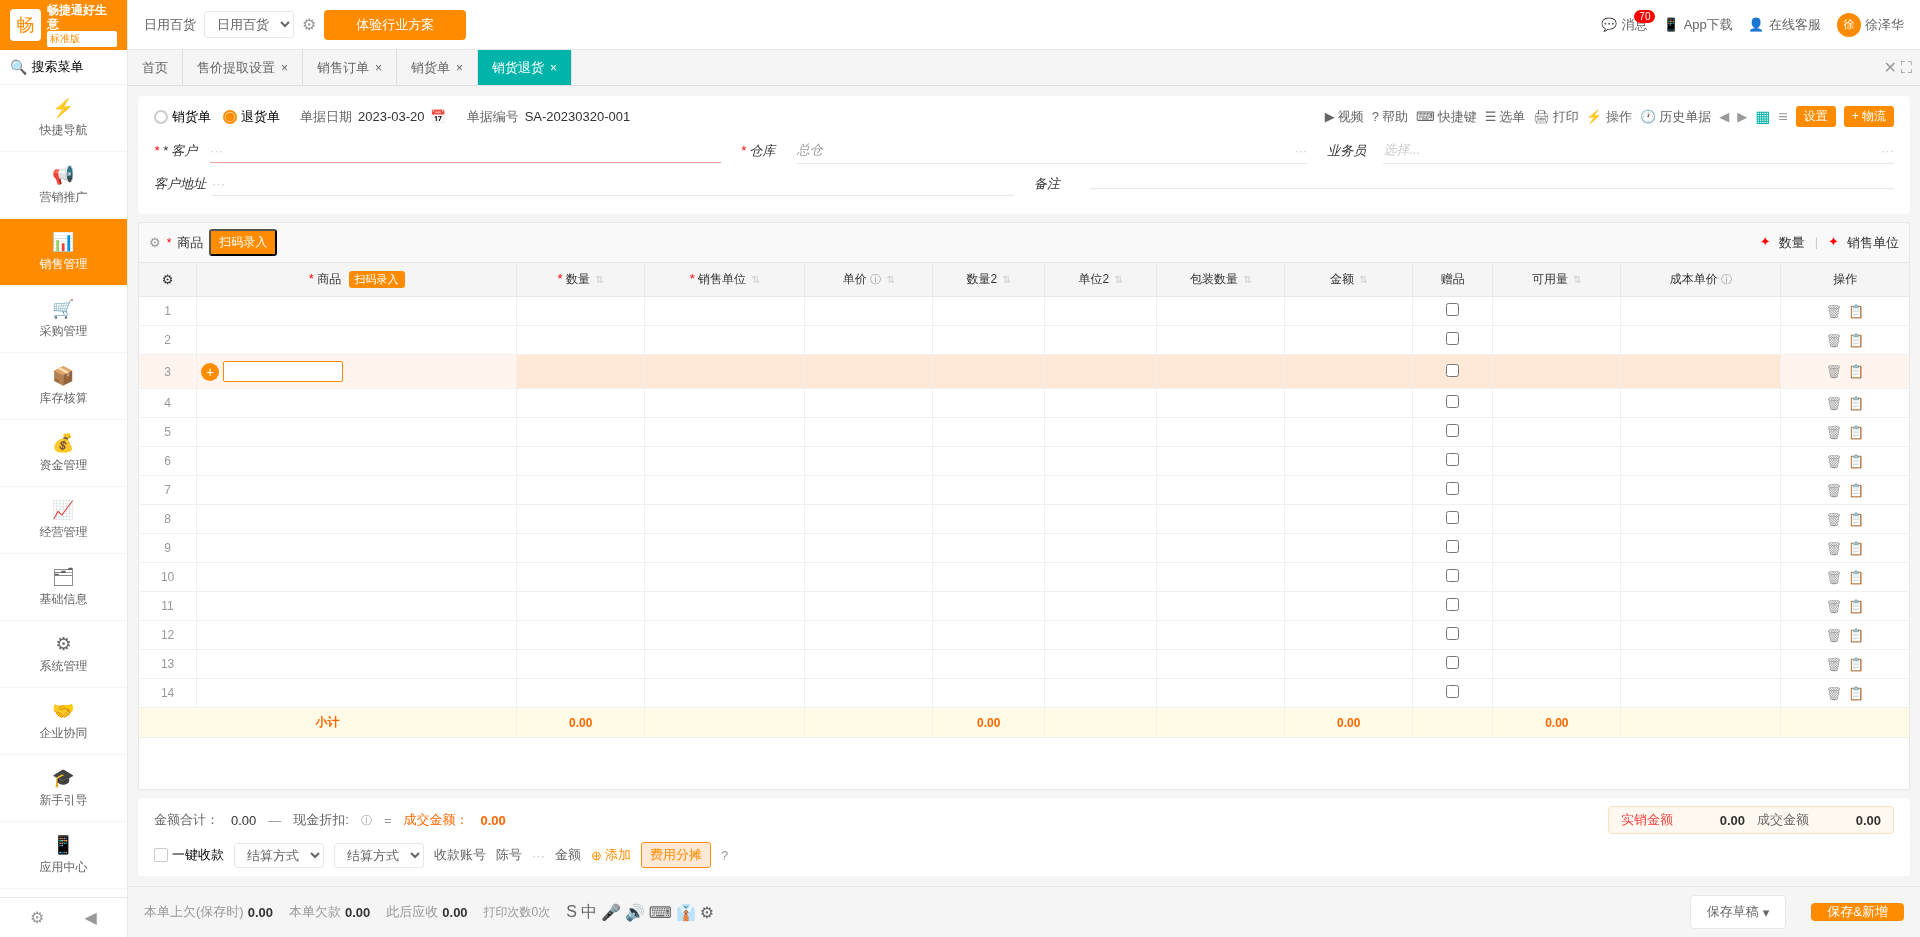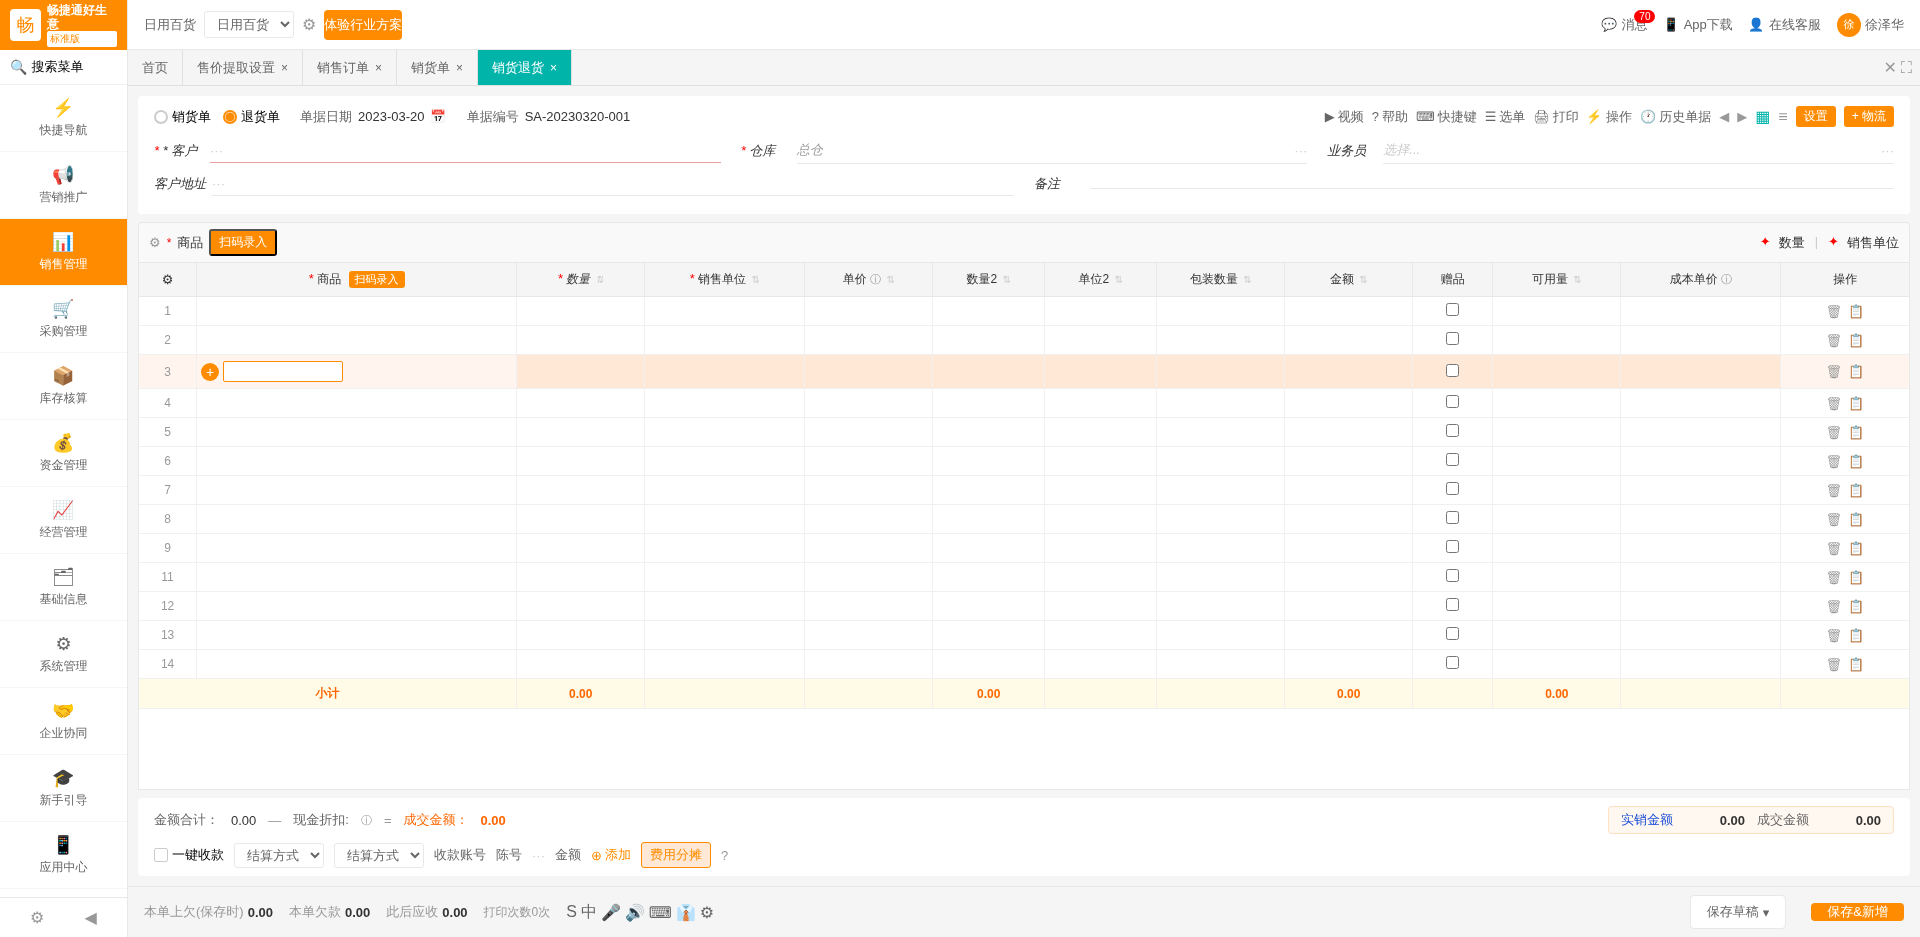--- a/index.html
+++ b/index.html
@@ -25,21 +25,21 @@
     .sidebar-bottom-btn { cursor: pointer; color: #999; font-size: 16px; }
 
     
     .main { flex: 1; display: flex; flex-direction: column; overflow: hidden; }
 
     
     .topbar { height: 50px; background: #fff; display: flex; align-items: center; justify-content: space-between; padding: 0 16px; border-bottom: 1px solid #e8e8e8; }
     .topbar-left { display: flex; align-items: center; gap: 8px; }
     .topbar-module { color: #666; font-size: 13px; }
     .topbar-settings-btn { color: #999; cursor: pointer; font-size: 16px; }
-    .topbar-experience-btn { background: #ff8c00; color: #fff; border: none; border-radius: 4px; padding: 6px 0; cursor: pointer; font-size: 13px; }
+    .topbar-experience-btn { background: #ff8c00; color: #fff; border: none; border-radius: 4px; padding: 6px 32px; cursor: pointer; font-size: 13px; }
     .topbar-right { display: flex; align-items: center; gap: 16px; }
     .topbar-msg { display: flex; align-items: center; gap: 4px; cursor: pointer; color: #666; position: relative; }
     .topbar-msg-badge { background: #f00; color: #fff; border-radius: 10px; padding: 1px 5px; font-size: 10px; position: absolute; top: -6px; right: -8px; }
     .topbar-app { display: flex; align-items: center; gap: 4px; cursor: pointer; color: #666; }
     .topbar-service { display: flex; align-items: center; gap: 4px; cursor: pointer; color: #666; }
     .topbar-user { display: flex; align-items: center; gap: 4px; cursor: pointer; color: #666; }
 
     
     .tabbar { display: flex; align-items: center; background: #f5f5f5; border-bottom: 1px solid #e0e0e0; height: 36px; overflow: hidden; }
     .tab { display: flex; align-items: center; padding: 0 14px; height: 36px; cursor: pointer; border-right: 1px solid #e0e0e0; font-size: 13px; color: #666; white-space: nowrap; position: relative; }
@@ -394,21 +394,21 @@
 
       <div class="table-wrap">
         <table>
           <thead>
             <tr>
               <th style="width:36px;"><span>⚙</span></th>
               <th style="width:200px;">
                 <span style="color:#f00">*</span> 商品
                 <button style="background:#ff8c00;color:#fff;border:none;border-radius:3px;padding:1px 6px;font-size:11px;cursor:pointer;margin-left:4px;">扫码录入</button>
               </th>
-              <th style="width:80px;font-style:italic;"><span style="color:#f00">*</span> 数量 <span class="th-sort">⇅</span></th>
+              <th style="width:80px;"><span style="color:#f00">*</span> 数量 <span class="th-sort">⇅</span></th>
               <th style="width:100px;"><span style="color:#f00">*</span> 销售单位 <span class="th-sort">⇅</span></th>
               <th style="width:80px;">单价 <span class="info-icon">ⓘ</span> <span class="th-sort">⇅</span></th>
               <th style="width:70px;">数量2 <span class="th-sort">⇅</span></th>
               <th style="width:70px;">单位2 <span class="th-sort">⇅</span></th>
               <th style="width:80px;">包装数量 <span class="th-sort">⇅</span></th>
               <th style="width:80px;">金额 <span class="th-sort">⇅</span></th>
               <th style="width:50px;">赠品</th>
               <th style="width:80px;">可用量 <span class="th-sort">⇅</span></th>
               <th style="width:100px;">成本单价 <span class="info-icon">ⓘ</span></th>
               <th style="width:80px;">操作</th>
@@ -605,20 +605,44 @@
       <td style=""></td>
       <td>
         <div class="col-actions">
           <span class="col-action-btn" title="删除">🗑</span>
           <span class="col-action-btn" title="复制">📋</span>
         </div>
       </td>
     </tr>
               <tr>
       <td class="row-num">9</td>
+      <td style="">
+        
+      </td>
+      <td style=""></td>
+      <td style=""></td>
+      <td style=""></td>
+      <td style=""></td>
+      <td style=""></td>
+      <td style=""></td>
+      <td style=""></td>
+      <td style="">
+        <input type="checkbox" style="cursor: pointer;">
+      </td>
+      <td style=""></td>
+      <td style=""></td>
+      <td>
+        <div class="col-actions">
+          <span class="col-action-btn" title="删除">🗑</span>
+          <span class="col-action-btn" title="复制">📋</span>
+        </div>
+      </td>
+    </tr>
+              <tr>
+      <td class="row-num">10</td>
       <td style="">
         
       </td>
       <td style=""></td>
       <td style=""></td>
       <td style=""></td>
       <td style=""></td>
       <td style=""></td>
       <td style=""></td>
       <td style=""></td>
@@ -754,21 +778,21 @@
         <span class="bottom-label">金额合计：</span>
         <span class="bottom-value">0.00</span>
         <span class="bottom-dash">—</span>
         <span class="bottom-label">现金折扣:</span>
         <span class="info-icon">ⓘ</span>
         <span class="bottom-eq">=</span>
         <span class="bottom-total-label">成交金额：</span>
         <span class="bottom-total-value">0.00</span>
 
         <span style="margin-left:auto;display:flex;align-items:center;gap:12px;background:#fff8f0;border:1px solid #ffe0c0;border-radius:4px;padding:4px 12px;">
-          <span style="color:#1d4ed8;">实销金额</span>
+          <span style="color:#ef4444;">实销金额</span>
           <span style="color:#333;font-weight:bold;min-width:60px;text-align:right;">0.00</span>
           <span style="color:#666;">成交金额</span>
           <span style="color:#333;font-weight:bold;min-width:60px;text-align:right;">0.00</span>
         </span>
       </div>
       <div class="bottom-row2">
         <div class="checkbox-item">
           <div class="checkbox-box"></div>
           <span>一键收款</span>
         </div>

